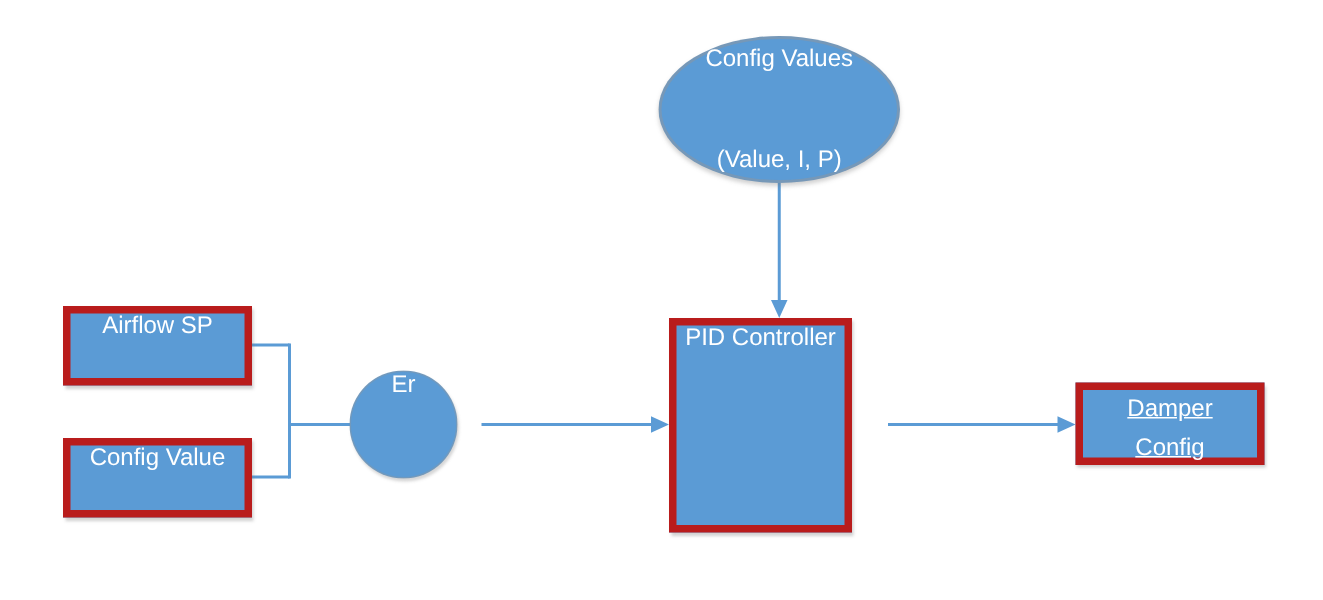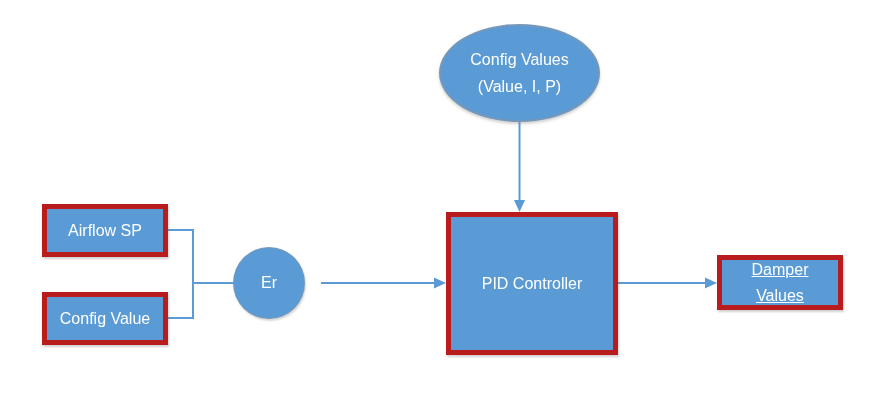--- a/index.html
+++ b/index.html
@@ -10,21 +10,21 @@
     font-family:"Liberation Sans", sans-serif;
     overflow:hidden;
   }
   .node {
     position:absolute;
     background:#5b9bd5;
     color:#ffffff;
     display:flex;
     flex-direction:column;
     align-items:center;
-    justify-content:center;
+    justify-content:space-between;
     text-align:center;
     box-sizing:border-box;
     font-size:16px;
   }
   .rect {
     border:5px solid #b91c1c;
     box-shadow:1px 2px 2px rgba(120,120,120,0.35);
   }
   .ellipse {
     border-radius:50%;
@@ -34,21 +34,21 @@
   }
   .circle {
     border-radius:50%;
     border:1px solid rgba(140,150,160,0.45);
     box-shadow:1px 2px 2px rgba(120,120,120,0.3);
   }
   #node-config     { left:439px; top:24px;  width:161px; height:98px; }
   #node-airflow-sp { left:42px;  top:204px; width:126px; height:53px; }
   #node-airflow-val{ left:42px;  top:292px; width:126px; height:53px; }
   #node-er         { left:233px; top:247px; width:72px;  height:72px; }
-  #node-pid        { left:446px; top:212px; width:172px; height:143px; }
+  #node-pid        { left:446px; top:212px; width:122px; height:143px; }
   #node-damper     { left:717px; top:255px; width:126px; height:55px; line-height:26px;text-decoration:underline; }
   svg.connectors {
     position:absolute; left:0; top:0;
     pointer-events:none;
   }
   svg.connectors path { stroke:#5b9bd5; stroke-width:2; fill:none; }
   svg.connectors polygon { fill:#5b9bd5; }
 </style>
 </head>
 <body>
@@ -92,16 +92,16 @@
   <div id="node-er" class="node circle">
     <div>Er</div>
   </div>
 
   <div id="node-pid" class="node rect">
     <div>PID Controller</div>
   </div>
 
   <div id="node-damper" class="node rect">
     <div>Damper</div>
-    <div>Values</div>
+    <div>Config</div>
   </div>
 
 </div>
 
 </body></html>

